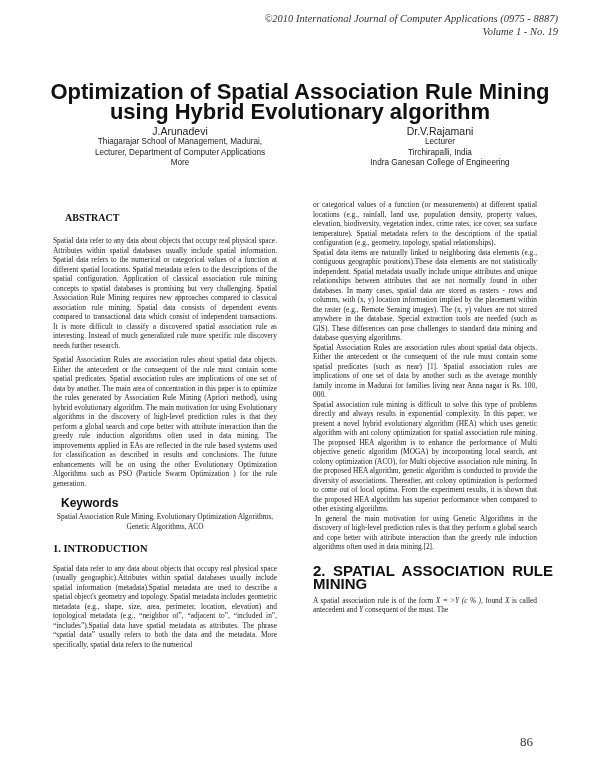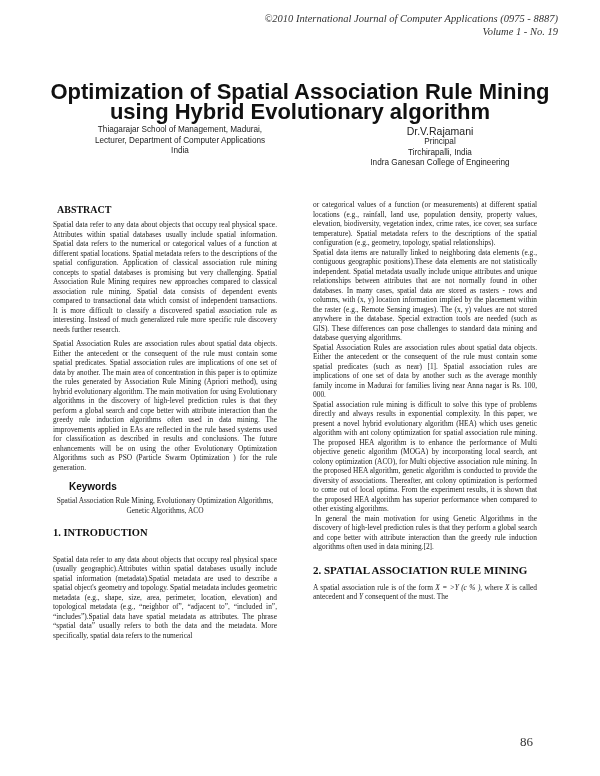--- a/index.html
+++ b/index.html
@@ -11,45 +11,46 @@
   .authors { position: absolute; top: 125px; left: 0; width: 600px; }
   .author { position: absolute; text-align: center; font-family: "Liberation Sans", sans-serif; font-size: 8.2px; line-height: 10.5px; color: #222; }
   .author .name { font-size: 10.5px; line-height: 12px; }
   .author.a1 { left: 60px; width: 240px; }
   .author.a2 { left: 320px; width: 240px; }
   .col { position: absolute; top: 200px; width: 240px; font-family: "Liberation Serif", serif; font-size: 7.4px; line-height: 9.5px; color: #222; text-align: justify; }
   .col.left { left: 53px; }
   .col.right { left: 313px; }
   .col p { margin: 0 16px 0 0; }
   .col p.gap { margin-top: 5px; }
-  .h-abs { font-family: "Liberation Serif", serif; font-weight: bold; font-size: 10px; line-height: 12px; margin: 4px; color: #111; }
-  .h-key { font-family: "Liberation Sans", sans-serif; font-weight: bold; font-size: 10px; line-height: 12px; margin: 9px 0 3px 16px; color: #111; }
-  .h-sec { font-family: "Liberation Serif", serif; font-weight: bold; font-size: 10.5px; line-height: 12.5px; margin: 12px 0 15px 0; color: #111; }
-  .h-sec2 { font-family: Liberation Serif, serif; font-weight: bold; font-size: 11px; line-height: 13px; margin: 12px 0 6px 0; color: #111; }
+  .h-abs { font-family: "Liberation Serif", serif; font-weight: bold; font-size: 10px; line-height: 12px; margin: 12px; color: #111; }
+  .h-key { font-family: "Liberation Sans", sans-serif; font-weight: bold; font-size: 12px; line-height: 12px; margin: 9px 0 3px 8px; color: #111; }
+  .h-sec { font-family: "Liberation Serif", serif; font-weight: bold; font-size: 10.5px; line-height: 12.5px; margin: 12px 0 8px 0; color: #111; }
+  .h-sec2 { font-family: Liberation Sans, sans-serif; font-weight: bold; font-size: 15px; line-height: 13px; margin: 12px 0 6px 0; color: #111; }
   .pagenum { position: absolute; left: 520px; top: 734px; font-family: "Liberation Serif", serif; font-size: 13px; color: #333; }
 </style>
 </head>
 <body>
 
 <div class="header">
   <div>©2010 International Journal of Computer Applications (0975 - 8887)</div>
   <div>Volume 1 - No. 19</div>
 </div>
 
 <div class="title">Optimization of Spatial Association Rule Mining using Hybrid Evolutionary algorithm</div>
 
 <div class="authors">
   <div class="author a1">
+    <div class="name">J.Arunadevi</div>
     <div>Thiagarajar School of Management, Madurai,</div>
     <div>Lecturer, Department of Computer Applications</div>
-    <div>India</div>
+    <div>More</div>
   </div>
   <div class="author a2">
     <div class="name">Dr.V.Rajamani</div>
-    <div>Principal</div>
+    <div>Lecturer</div>
     <div>Tirchirapalli, India</div>
     <div>Indra Ganesan College of Engineering</div>
   </div>
 </div>
 
 <div class="col left">
   <div class="h-abs">ABSTRACT</div>
   <p>Spatial data refer to any data about objects that occupy real physical space. Attributes within spatial databases usually include spatial information. Spatial data refers to the numerical or categorical values of a function at different spatial locations. Spatial metadata refers to the descriptions of the spatial configuration. Application of classical association rule mining concepts to spatial databases is promising but very challenging. Spatial Association Rule Mining requires new approaches compared to classical association rule mining. Spatial data consists of dependent events compared to transactional data which consist of independent transactions. It is more difficult to classify a discovered spatial association rule as interesting. Instead of much generalized rule more specific rule discovery needs further research.</p>
   <p class="gap">Spatial Association Rules are association rules about spatial data objects. Either the antecedent or the consequent of the rule must contain some spatial predicates. Spatial association rules are implications of one set of data by another. The main area of concentration in this paper is to optimize the rules generated by Association Rule Mining (Apriori method), using hybrid evolutionary algorithm. The main motivation for using Evolutionary algorithms in the discovery of high-level prediction rules is that they perform a global search and cope better with attribute interaction than the greedy rule induction algorithms often used in data mining. The improvements applied in EAs are reflected in the rule based systems used for classification as described in results and conclusions. The future enhancements will be on using the other Evolutionary Optimization Algorithms such as PSO (Particle Swarm Optimization ) for the rule generation.</p>
   <div class="h-key">Keywords</div>
@@ -59,17 +60,17 @@
 </div>
 
 <div class="col right">
   <p id="intro-p0-cont">or categorical values of a function (or measurements) at different spatial locations (e.g., rainfall, land use, population density, property values, elevation, biodiversity, vegetation index, crime rates, ice cover, sea surface temperature). Spatial metadata refers to the descriptions of the spatial configuration (e.g., geometry, topology, spatial relationships).</p>
   <p>Spatial data items are naturally linked to neighboring data elements (e.g., contiguous geographic positions).These data elements are not statistically independent. Spatial metadata usually include unique attributes and unique relationships between attributes that are not normally found in other databases. In many cases, spatial data are stored as rasters - rows and columns, with (x, y) location information implied by the placement within the raster (e.g., Remote Sensing images). The (x, y) values are not stored anywhere in the database. Special extraction tools are needed (such as GIS). These differences can pose challenges to standard data mining and database querying algorithms.</p>
   <p>Spatial Association Rules are association rules about spatial data objects. Either the antecedent or the consequent of the rule must contain some spatial predicates (such as near) [1]. Spatial association rules are implications of one set of data by another such as the average monthly family income in Madurai for families living near Anna nagar is Rs. 100, 000.</p>
   <p>Spatial association rule mining is difficult to solve this type of problems directly and always results in exponential complexity. In this paper, we present a novel hybrid evolutionary algorithm (HEA) which uses genetic algorithm with ant colony optimization for spatial association rule mining. The proposed HEA algorithm is to enhance the performance of Multi objective genetic algorithm (MOGA) by incorporating local search, ant colony optimization (ACO), for Multi objective association rule mining. In the proposed HEA algorithm, genetic algorithm is conducted to provide the diversity of associations. Thereafter, ant colony optimization is performed to come out of local optima. From the experiment results, it is shown that the proposed HEA algorithm has superior performance when compared to other existing algorithms.</p>
   <p style="text-indent:2px">In general the main motivation for using Genetic Algorithms in the discovery of high-level prediction rules is that they perform a global search and cope better with attribute interaction than the greedy rule induction algorithms often used in data mining.[2].</p>
   <div class="h-sec2">2. SPATIAL ASSOCIATION RULE MINING</div>
   <p>
-    <span>A spatial association rule is of the form </span><i>X = &gt;Y (c % )</i><span>, where </span><i>X</i><span> is called antecedent and </span><i>Y</i><span> consequent of the must. The</span>
+    <span>A spatial association rule is of the form </span><i>X = &gt;Y (c % )</i><span>, found </span><i>X</i><span> is called antecedent and </span><i>Y</i><span> consequent of the must. The</span>
   </p>
 </div>
 
 <div class="pagenum">86</div>
 
 </body></html>

